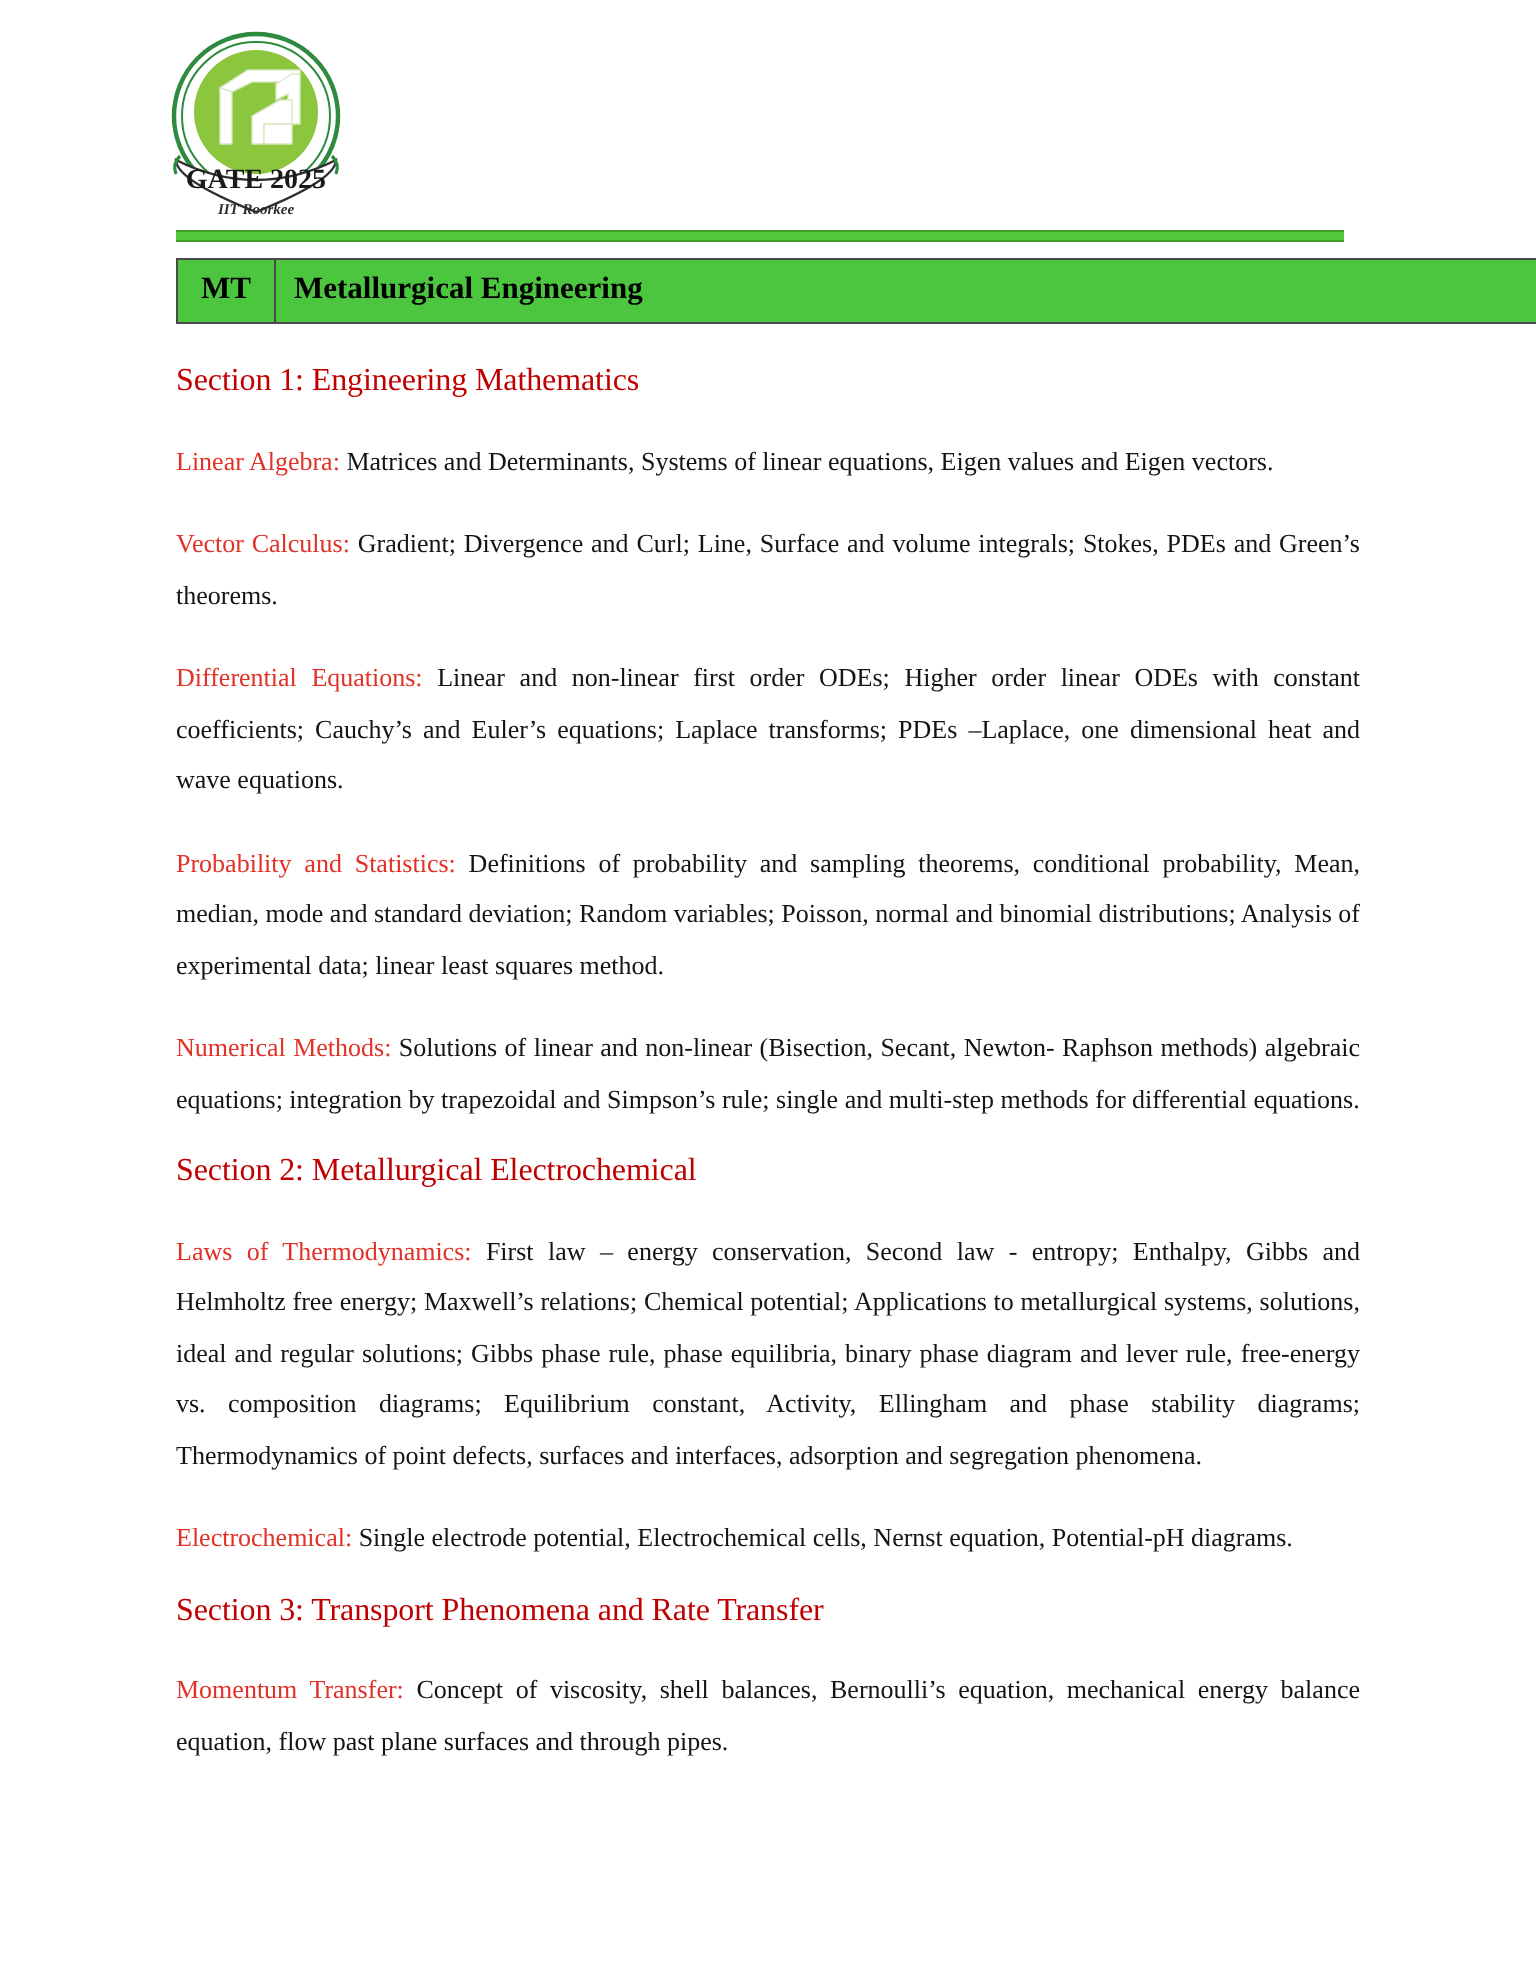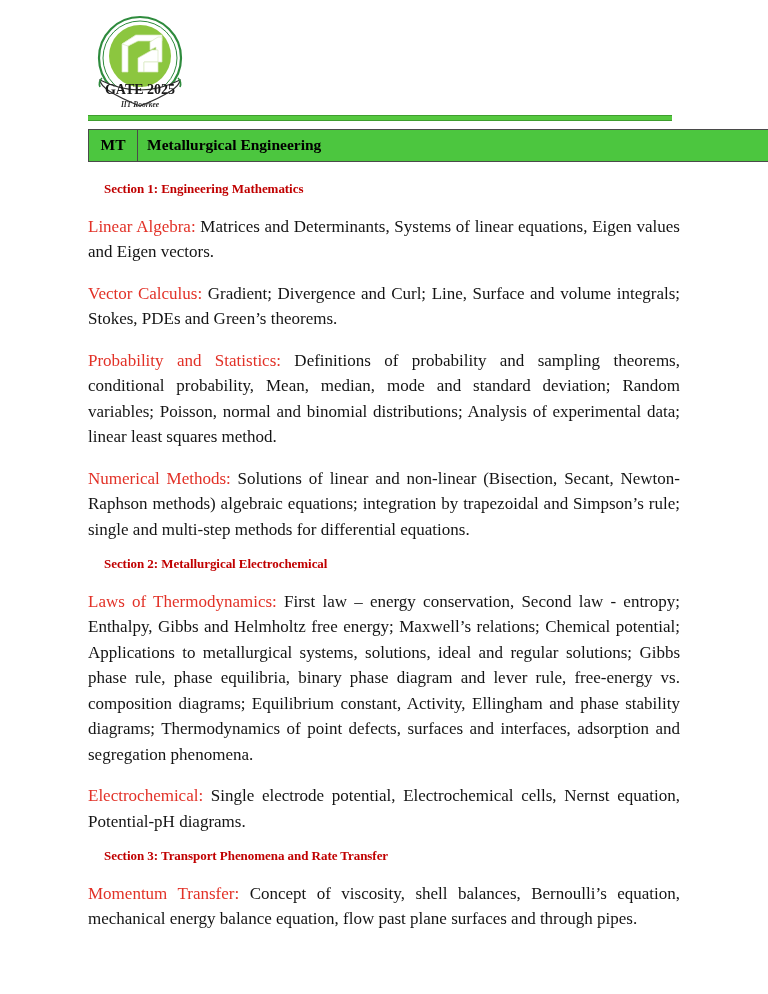--- a/index.html
+++ b/index.html
@@ -19,21 +19,21 @@
   .page {
     position: relative;
     width: 768px;
     height: 994px;
     box-sizing: border-box;
   }
 
   
   .logo-block {
     position: absolute;
-    left: 92px;
+    left: 80px;
     top: 14px;
     width: 96px;
     height: 98px;
   }
   .logo-svg { display: block; }
 
   
   .green-rule {
     position: absolute;
     left: 88px;
@@ -77,33 +77,33 @@
 
   
   .content {
     position: absolute;
     left: 88px;
     top: 180px;
     width: 592px;
   }
 
   .section-heading {
-    font-size: 13px;
-    font-weight: bold;
+    font-size: 16px;
+    font-weight: normal;
     color: #c00000;
-    margin: 0 0 9px 16px;
+    margin: 0 0 9px 0;
     line-height: 1.35;
     letter-spacing: -0.05px;
   }
   .section-heading.gap-before {
     margin-top: 13px;
   }
 
   p.topic {
-    font-size: 17px;
+    font-size: 13px;
     line-height: 25.5px;
     margin: 16px 0 12px 0;
     text-align: justify;
     color: #1a1a1a;
     text-justify: inter-word;
   }
   p.topic:last-child { margin-bottom: 0; }
 
   .topic-label {
     color: #e23127;
@@ -157,20 +157,23 @@
 
     <div class="section-heading">Section 1: Engineering Mathematics</div>
 
     <p class="topic">
       <span class="topic-label">Linear Algebra:</span><span class="topic-body"> Matrices and Determinants, Systems of linear equations, Eigen values and Eigen vectors.</span>
     </p>
     <p class="topic">
       <span class="topic-label">Vector Calculus:</span><span class="topic-body"> Gradient; Divergence and Curl; Line, Surface and volume integrals; Stokes, PDEs and Green’s theorems.</span>
     </p>
     <p class="topic">
+      <span class="topic-label">Differential Equations:</span><span class="topic-body"> Linear and non-linear first order ODEs; Higher order linear ODEs with constant coefficients; Cauchy’s and Euler’s equations; Laplace transforms; PDEs –Laplace, one dimensional heat and wave equations.</span>
+    </p>
+    <p class="topic">
       <span class="topic-label">Probability and Statistics:</span><span class="topic-body"> Definitions of probability and sampling theorems, conditional probability, Mean, median, mode and standard deviation; Random variables; Poisson, normal and binomial distributions; Analysis of experimental data; linear least squares method.</span>
     </p>
     <p class="topic">
       <span class="topic-label">Numerical Methods:</span><span class="topic-body"> Solutions of linear and non-linear (Bisection, Secant, Newton- Raphson methods) algebraic equations; integration by trapezoidal and Simpson’s rule; single and multi-step methods for differential equations.</span>
     </p>
 
     <div class="section-heading gap-before">Section 2: Metallurgical Electrochemical</div>
 
     <p class="topic">
       <span class="topic-label">Laws of Thermodynamics:</span><span class="topic-body"> First law – energy conservation,  Second law - entropy; Enthalpy, Gibbs and Helmholtz free energy; Maxwell’s relations; Chemical potential;  Applications to metallurgical systems, solutions, ideal and regular solutions;  Gibbs phase rule, phase equilibria, binary phase diagram and lever rule, free-energy vs. composition diagrams; Equilibrium constant, Activity, Ellingham and phase stability diagrams; Thermodynamics of point defects, surfaces and interfaces, adsorption and segregation phenomena.</span>

